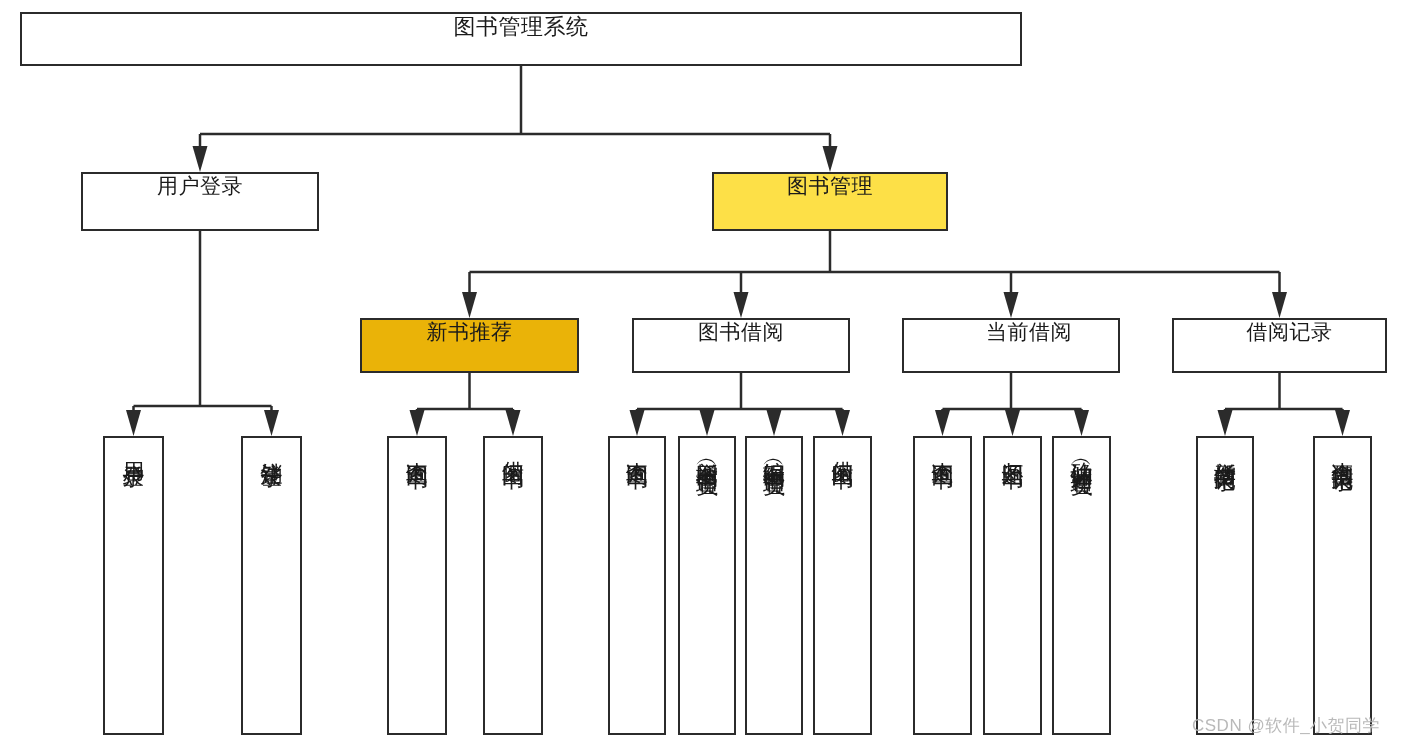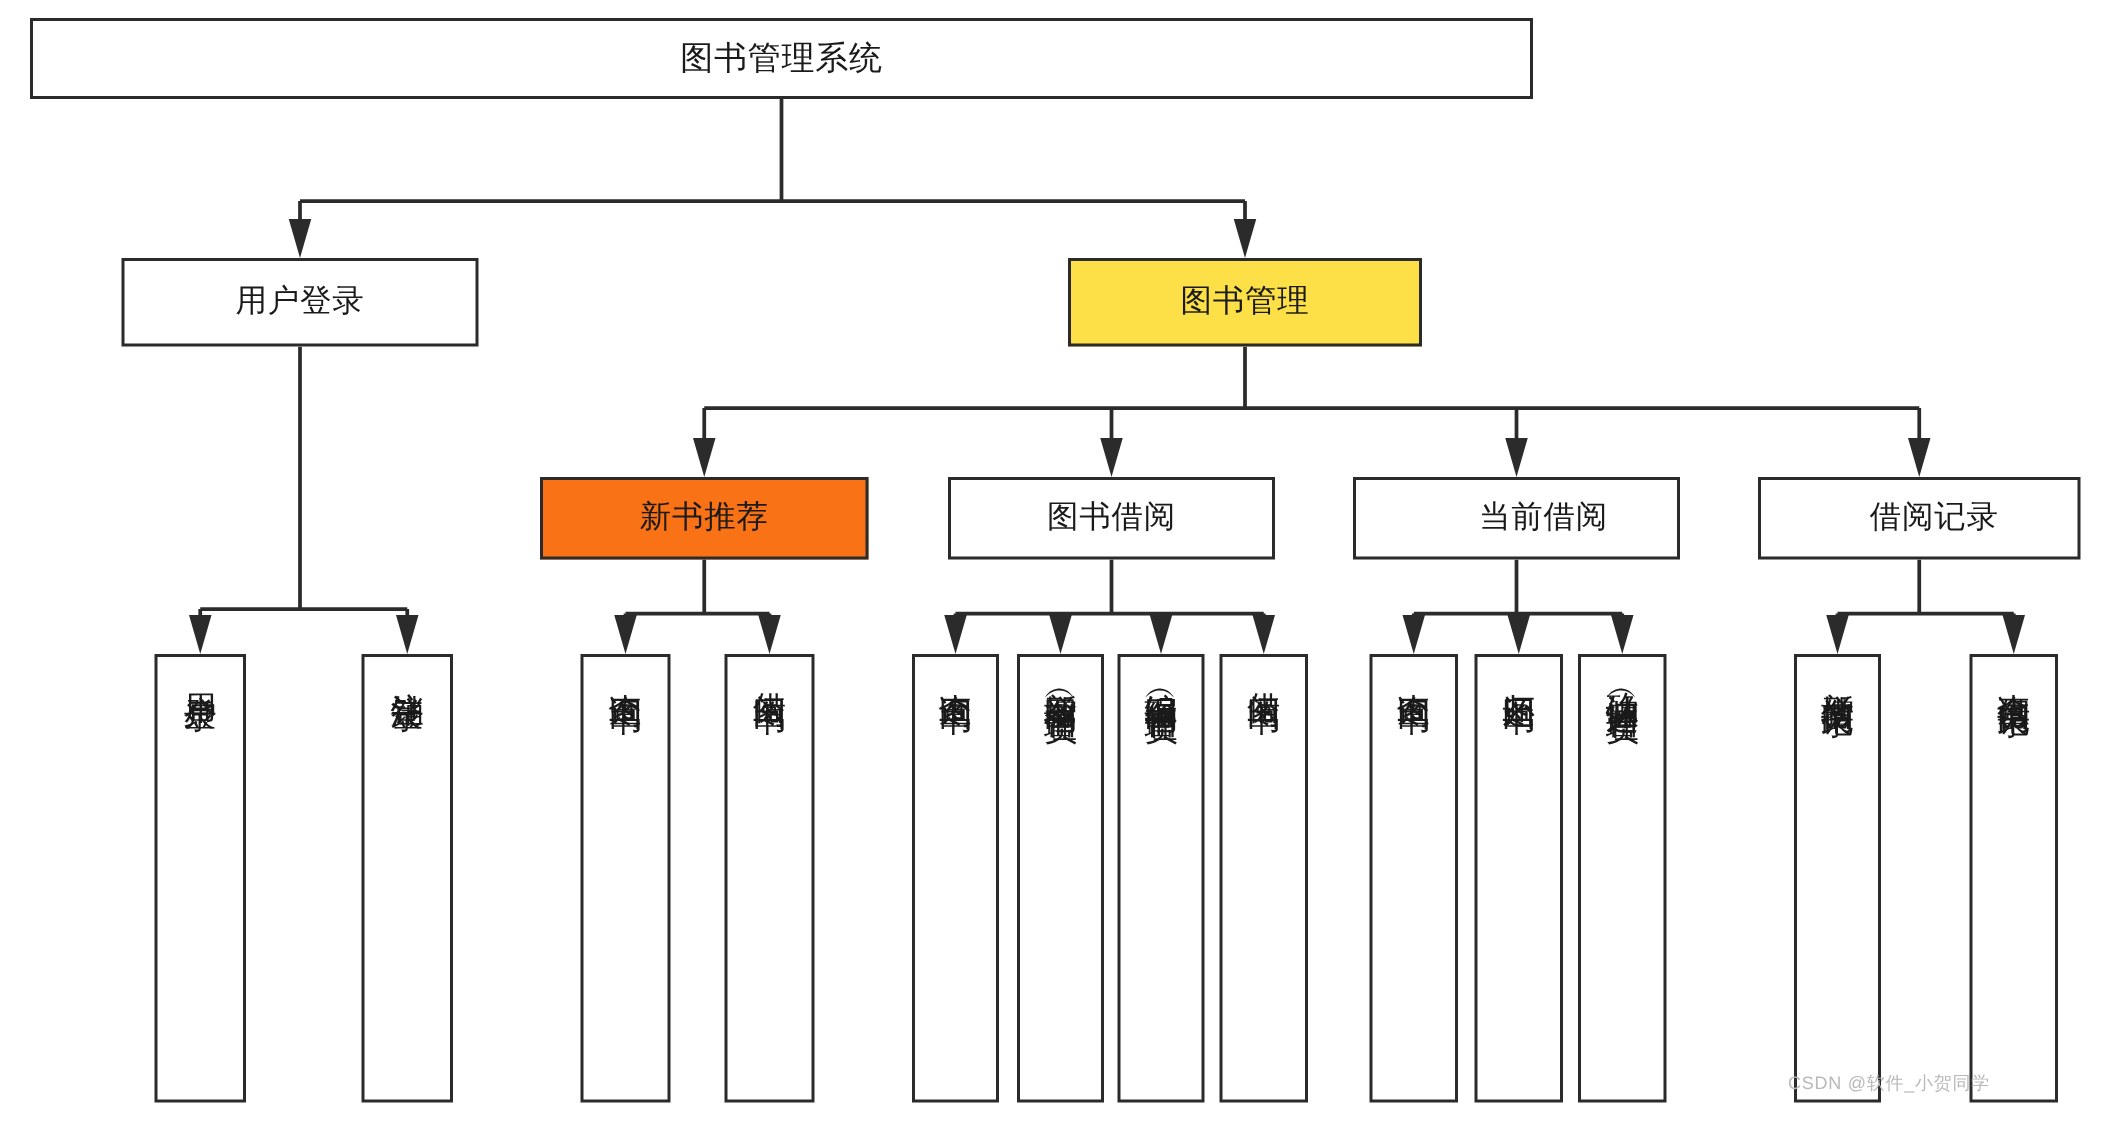--- a/index.html
+++ b/index.html
@@ -24,21 +24,20 @@
     width: 1405px;
     height: 747px;
     pointer-events: none;
   }
   .node {
     position: absolute;
     box-sizing: border-box;
     border: 2px solid #2b2b2b;
     background: #ffffff;
     display: flex;
-    align-items: center;
     justify-content: center;
     color: #1a1a1a;
   }
   .node .label {
     display: block;
     text-align: center;
     line-height: 1.18;
     letter-spacing: 0.5px;
   }
   .node.horizontal .label {
@@ -55,21 +54,21 @@
     font-size: 22px;
     letter-spacing: 2px;
     line-height: 1.0;
   }
   .node.title .label {
     font-size: 22px;
   }
   .watermark {
     position: absolute;
     color: #b9b9b9;
-    font-size: 12px;
+    font-size: 17px;
     white-space: nowrap;
     user-select: none;
     letter-spacing: 0.5px;
   }
 </style>
 </head>
 <body>
 
 <div id="diagram-root">
   <svg class="connectors" id="connector-layer" viewBox="0 0 1405 747" xmlns="http://www.w3.org/2000/svg">
@@ -129,21 +128,21 @@
   <div id="node-layer">
       <div class="node horizontal title" style="left: 20px; top: 12px; width: 1002px; height: 54px; border-color: rgb(43, 43, 43); background: rgb(255, 255, 255); color: rgb(26, 26, 26);">
         <span class="label">图书管理系统</span>
       </div>
       <div class="node horizontal" style="left: 81px; top: 172px; width: 238px; height: 59px; border-color: rgb(43, 43, 43); background: rgb(255, 255, 255); color: rgb(26, 26, 26);">
         <span class="label">用户登录</span>
       </div>
       <div class="node horizontal" style="left: 712px; top: 172px; width: 236px; height: 59px; border-color: rgb(43, 43, 43); background: #fde047; color: rgb(26, 26, 26);">
         <span class="label">图书管理</span>
       </div>
-      <div class="node horizontal" style="left: 360px; top: 318px; width: 219px; height: 55px; border-color: rgb(43, 43, 43); background: #f97316; color: rgb(26, 26, 26);">
+      <div class="node horizontal" style="left: 360px; top: 318px; width: 219px; height: 55px; border-color: rgb(43, 43, 43); background: #eab308; color: rgb(26, 26, 26);">
         <span class="label">新书推荐</span>
       </div>
       <div class="node horizontal" style="left: 632px; top: 318px; width: 218px; height: 55px; border-color: rgb(43, 43, 43); background: rgb(255, 255, 255); color: rgb(26, 26, 26);">
         <span class="label">图书借阅</span>
       </div>
       <div class="node horizontal" style="left: 902px; top: 318px; width: 218px; height: 55px; border-color: rgb(43, 43, 43); background: rgb(255, 255, 255); color: rgb(26, 26, 26); padding-left: 36px;">
         <span class="label">当前借阅</span>
       </div>
       <div class="node horizontal" style="left: 1172px; top: 318px; width: 215px; height: 55px; border-color: rgb(43, 43, 43); background: rgb(255, 255, 255); color: rgb(26, 26, 26); padding-left: 20px;">
         <span class="label">借阅记录</span>

